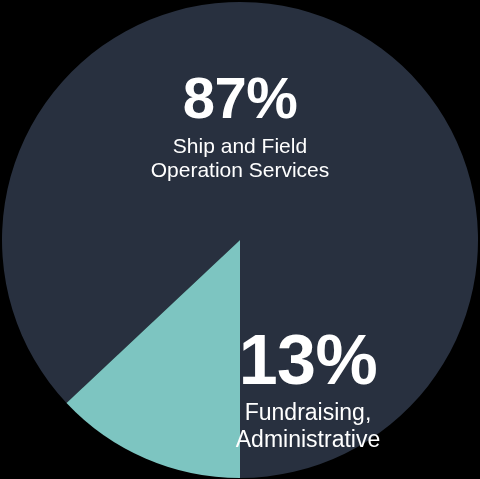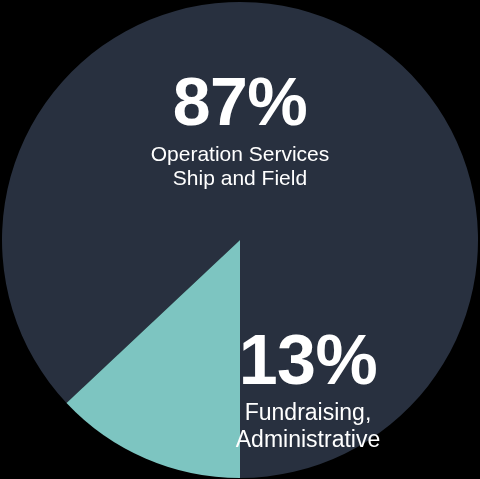--- a/index.html
+++ b/index.html
@@ -41,21 +41,21 @@
     font-weight: normal;
     display: block;
   }
   
   #label-major {
     left: 0;
     top: 74px;
     width: 480px;
   }
   #label-major .pct {
-    font-size: 68px;
+    font-size: 58px;
     line-height: 0.82;
   }
   #label-major .desc {
     font-size: 21px;
     line-height: 1.16;
     margin-top: 12px;
   }
   
   #label-minor {
     left: 193px;
@@ -81,22 +81,22 @@
   <svg id="pie-svg" viewBox="0 0 480 479">
 
     <path id="slice-major" d="M 240 240 L 66.51 402.92 A 238 238 0 1 1 240.00 478.00 Z" fill="#28303f"></path>
 
     <path id="slice-minor" d="M 240 240 L 240.00 478.00 A 238 238 0 0 1 66.51 402.92 Z" fill="#7dc5c1"></path>
   </svg>
 
   <div class="label-group" id="label-major">
     <span class="pct">87%</span>
     <span class="desc">
+      <span class="desc-line">Ship and Field</span>
       <span class="desc-line">Operation Services</span>
-      <span class="desc-line">Ship and Field</span>
     </span>
   </div>
 
   <div class="label-group" id="label-minor">
     <span class="pct">13%</span>
     <span class="desc">
       <span class="desc-line">Fundraising,</span>
       <span class="desc-line">Administrative</span>
     </span>
   </div>

